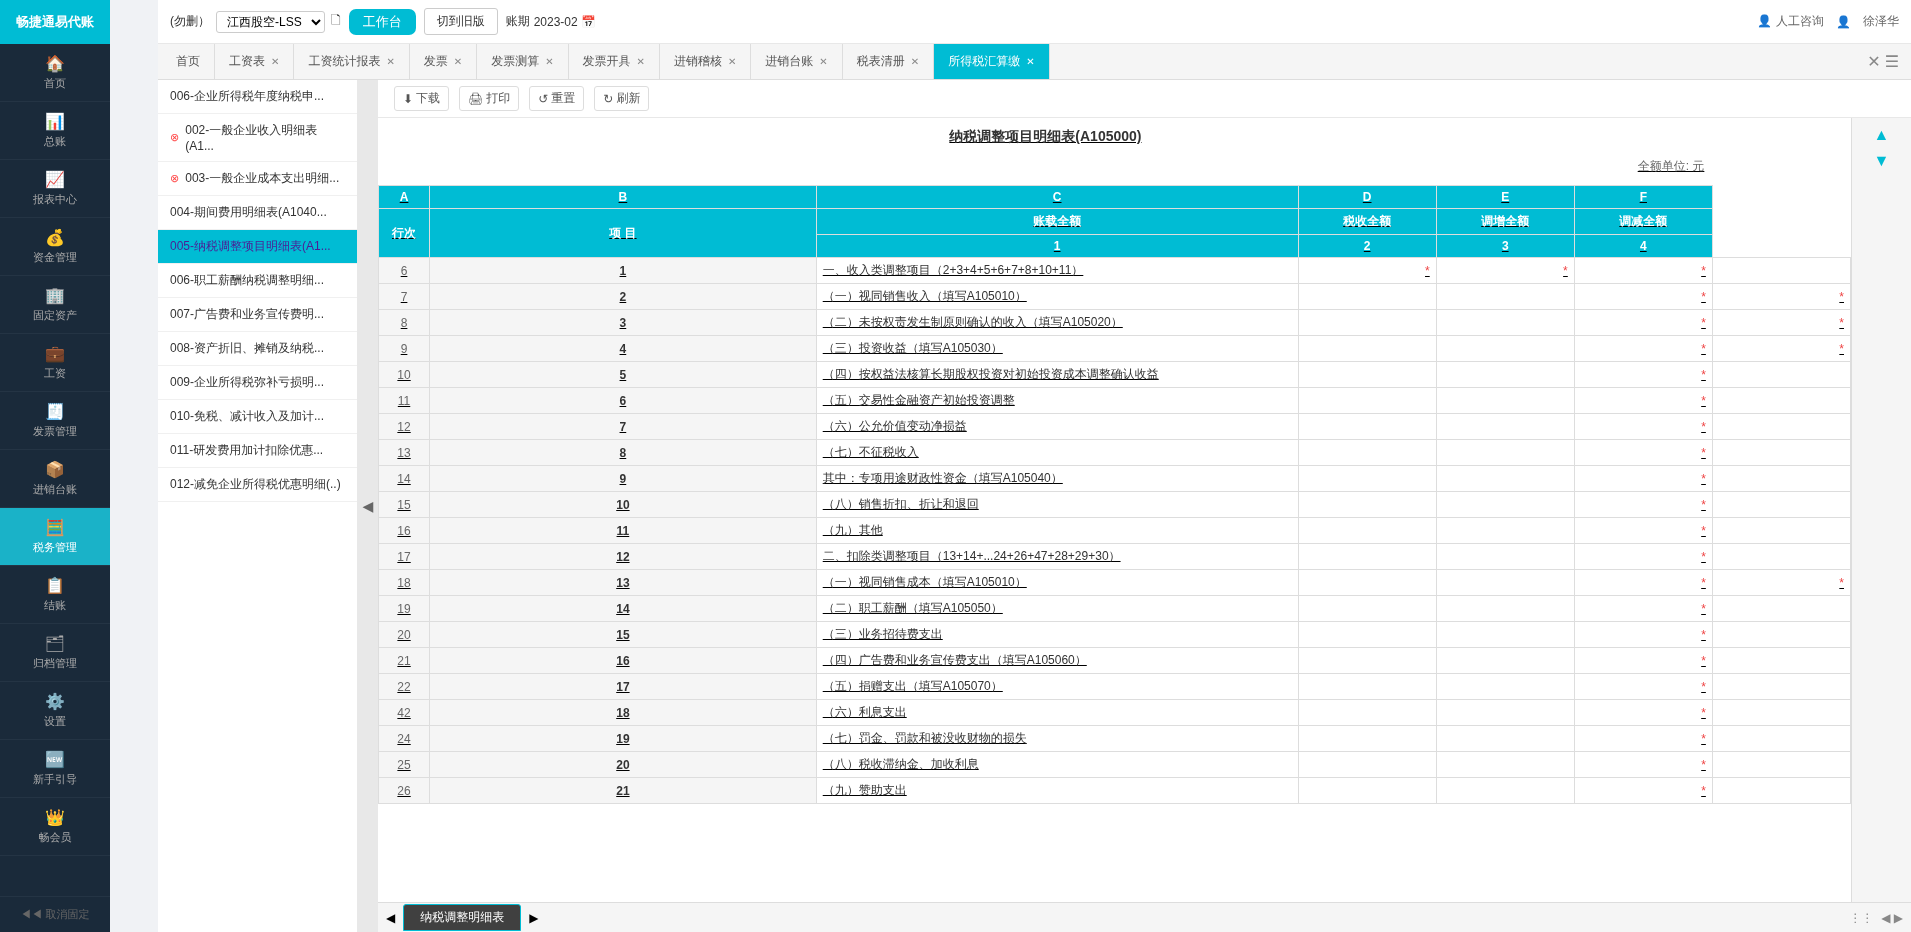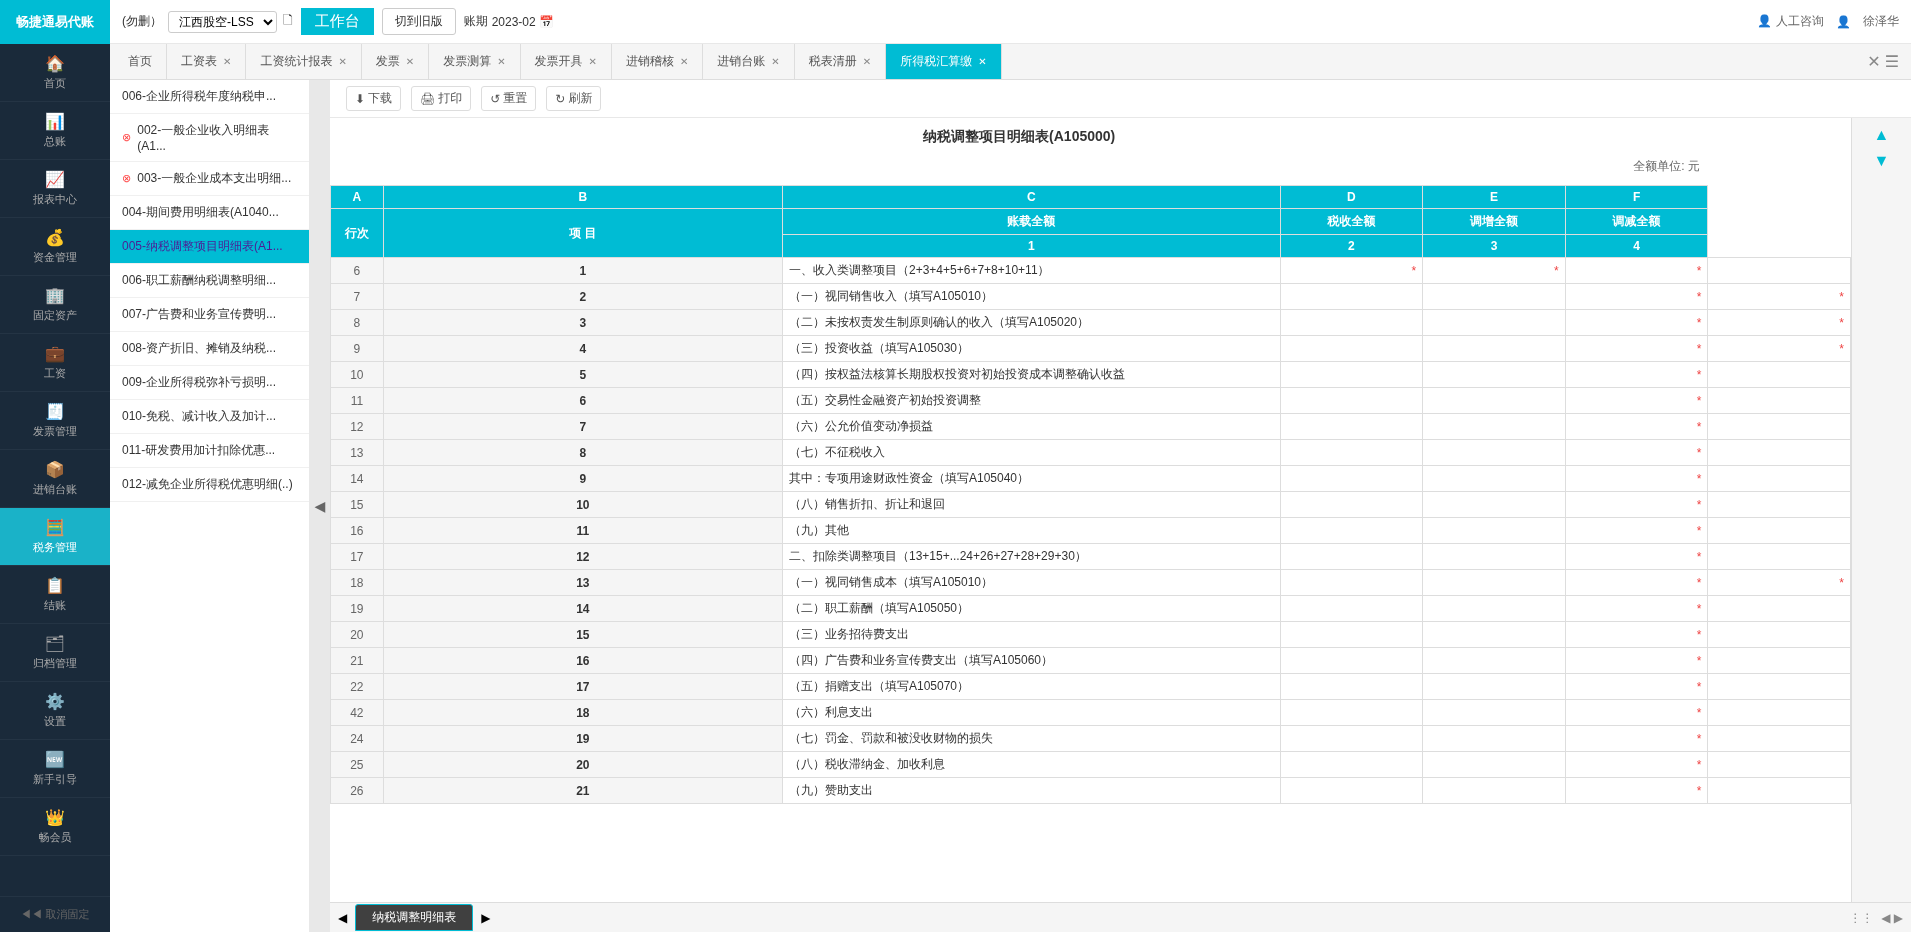--- a/index.html
+++ b/index.html
@@ -8,27 +8,27 @@
     
     .sidebar { width: 110px; background: #1a2a3a; color: #ccc; display: flex; flex-direction: column; flex-shrink: 0; height: 100%; }
     .sidebar-logo { background: #00bcd4; color: white; font-size: 13px; font-weight: bold; padding: 10px 8px; text-align: center; height: 44px; display: flex; align-items: center; justify-content: center; }
     .sidebar-item { display: flex; flex-direction: column; align-items: center; padding: 10px 4px; cursor: pointer; font-size: 11px; color: #aaa; border-bottom: 1px solid #243444; }
     .sidebar-item.active { background: #1ab2c8; color: white; }
     .sidebar-item .icon { font-size: 16px; margin-bottom: 3px; }
     .sidebar-item span { font-size: 11px; }
     .sidebar-bottom { margin-top: auto; padding: 10px; color: #666; font-size: 11px; text-align: center; border-top: 1px solid #243444; cursor: pointer; }
 
     
-    .main { flex: 1; display: flex; flex-direction: column; overflow: hidden; }
+    .main { flex: 1; display: flex; flex-direction: column; overflow: hidden; padding-left: 48px; }
 
     
     .topbar { background: #fff; height: 44px; display: flex; align-items: center; padding: 0 12px; border-bottom: 1px solid #e8e8e8; gap: 8px; }
     .topbar-company { display: flex; align-items: center; gap: 6px; font-size: 12px; color: #333; }
     .topbar-company select { border: 1px solid #ccc; border-radius: 3px; padding: 2px 6px; font-size: 12px; background: #fff; }
-    .topbar-btn { background: #00bcd4; color: white; border: none; border-radius: 0; padding: 4px 14px; cursor: pointer; font-size: 15px; }
+    .topbar-btn { background: #00bcd4; color: white; border: none; border-radius: 7px; padding: 4px 14px; cursor: pointer; font-size: 13px; }
     .topbar-btn-outline { background: #fff; color: #333; border: 1px solid #ccc; border-radius: 3px; padding: 4px 12px; cursor: pointer; font-size: 12px; }
     .topbar-account { display: flex; align-items: center; gap: 4px; font-size: 12px; color: #333; }
     .topbar-right { margin-left: auto; display: flex; align-items: center; gap: 12px; font-size: 12px; color: #666; }
 
     
     .tabbar { background: #f5f5f5; border-bottom: 1px solid #ddd; display: flex; align-items: center; overflow-x: auto; padding: 0 4px; height: 36px; flex-shrink: 0; }
     .tab { display: flex; align-items: center; gap: 4px; padding: 6px 14px; font-size: 12px; color: #555; cursor: pointer; border-right: 1px solid #ddd; white-space: nowrap; height: 100%; }
     .tab.active { background: #00bcd4; color: white; }
     .tab .close-x { font-size: 10px; color: #888; cursor: pointer; margin-left: 2px; }
     .tab.active .close-x { color: white; }
@@ -49,21 +49,21 @@
     .notice-bar { background: #fff; padding: 8px 16px; font-size: 12px; color: #e44; border-bottom: 1px solid #f0f0f0; line-height: 1.6; }
     .toolbar { display: flex; gap: 10px; padding: 6px 16px; border-bottom: 1px solid #e8e8e8; align-items: center; }
     .toolbar-btn { display: flex; align-items: center; gap: 3px; font-size: 12px; color: #555; cursor: pointer; padding: 3px 8px; border: 1px solid #ddd; border-radius: 3px; background: #fff; }
     .spreadsheet-area { flex: 1; display: flex; overflow: hidden; }
     .year-panel { width: 60px; background: #f5f5f5; border-left: 1px solid #ddd; display: flex; flex-direction: column; align-items: center; padding-top: 4px; overflow-y: auto; flex-shrink: 0; }
     .year-item { width: 52px; text-align: center; padding: 6px 2px; font-size: 11px; color: #555; cursor: pointer; border-radius: 3px; margin-bottom: 2px; }
     .year-item.active { background: #00bcd4; color: white; }
     .year-nav { color: #00bcd4; font-size: 16px; cursor: pointer; padding: 4px; }
 
     
-    .table-wrap { flex: 1; overflow: auto; }
+    .table-wrap { flex: 1; overflow: auto; text-decoration: underline; }
     table { border-collapse: collapse; width: 100%; font-size: 12px; }
     table th, table td { border: 1px solid #ddd; padding: 4px 6px; white-space: nowrap; }
     table tbody td { background: #fff; color: #333; }
     table tbody td.row-num { background: #f5f5f5; text-align: center; color: #666; }
     table tbody td.hang-num { background: #f5f5f5; text-align: center; color: #333; font-weight: bold; }
     table tbody td.item-text { background: #fff; }
     table tbody td.val-cell { text-align: right; min-width: 100px; }
     .table-title-row td { text-align: center; font-size: 14px; font-weight: bold; background: #fff !important; border: none !important; padding: 10px; }
     .unit-row td { text-align: right; font-size: 12px; color: #666; background: #fff !important; border: none !important; padding: 2px 8px; }
     .header-col { background: #00bcd4 !important; color: white !important; text-align: center !important; font-weight: bold; }
@@ -400,21 +400,21 @@
     <td class="hang-num" style="text-align:center;background:#f5f5f5;">11</td>
     <td class="item-text" style="min-width:280px">（九）其他</td>
     <td class="val-cell"></td>
     <td class="val-cell"></td>
     <td class="val-cell"><span style="color:#e44">*</span></td>
     <td class="val-cell"></td>
   </tr>
                 <tr>
     <td class="row-num">17</td>
     <td class="hang-num" style="text-align:center;background:#f5f5f5;">12</td>
-    <td class="item-text" style="min-width:280px">二、扣除类调整项目（13+15+...24+26+27+28+29+30）</td>
+    <td class="item-text" style="min-width:280px">二、扣除类调整项目（13+14+...24+26+47+28+29+30）</td>
     <td class="val-cell"></td>
     <td class="val-cell"></td>
     <td class="val-cell"><span style="color:#e44">*</span></td>
     <td class="val-cell"></td>
   </tr>
                 <tr>
     <td class="row-num">18</td>
     <td class="hang-num" style="text-align:center;background:#f5f5f5;">13</td>
     <td class="item-text" style="min-width:280px">（一）视同销售成本（填写A105010）</td>
     <td class="val-cell"></td>

